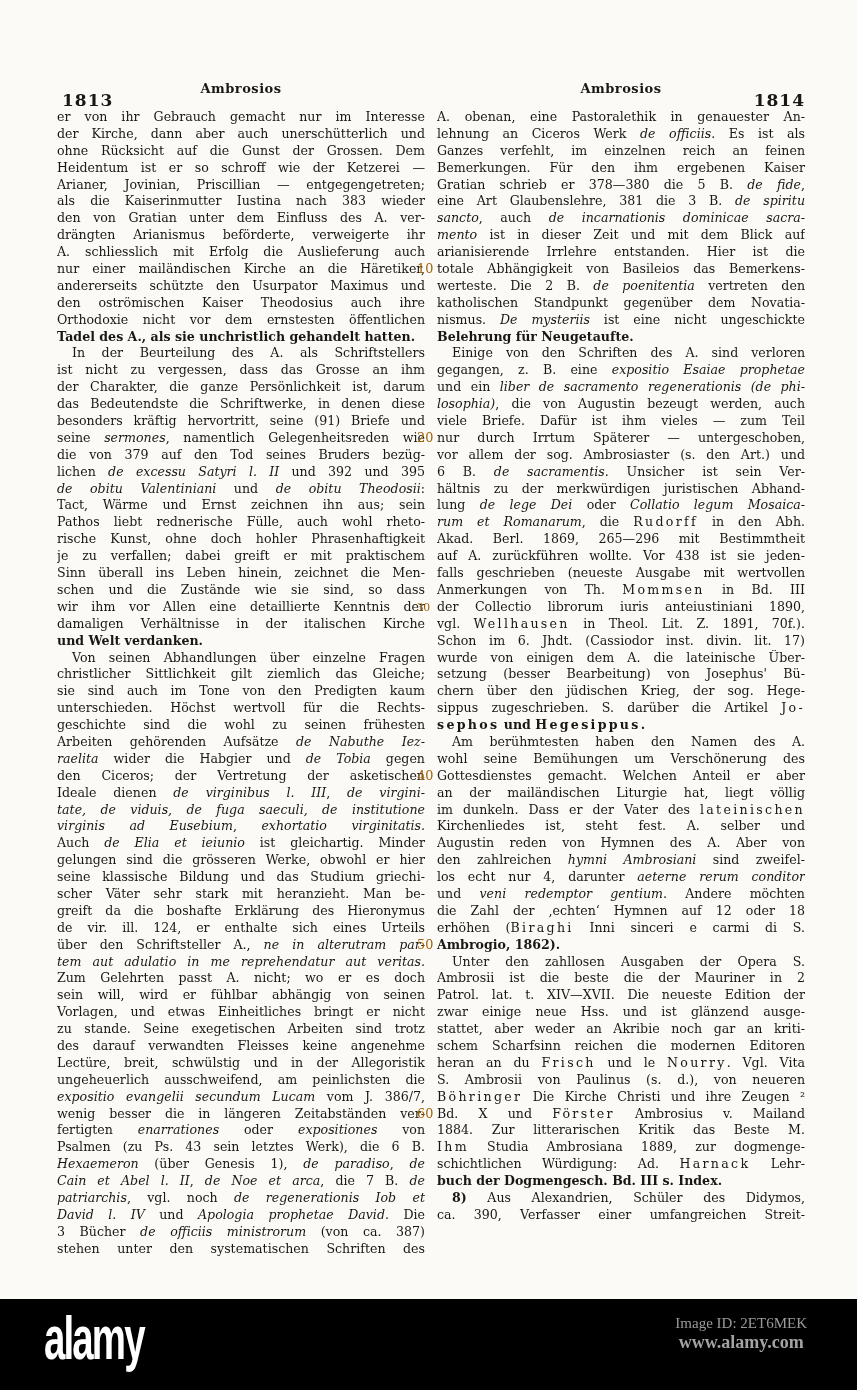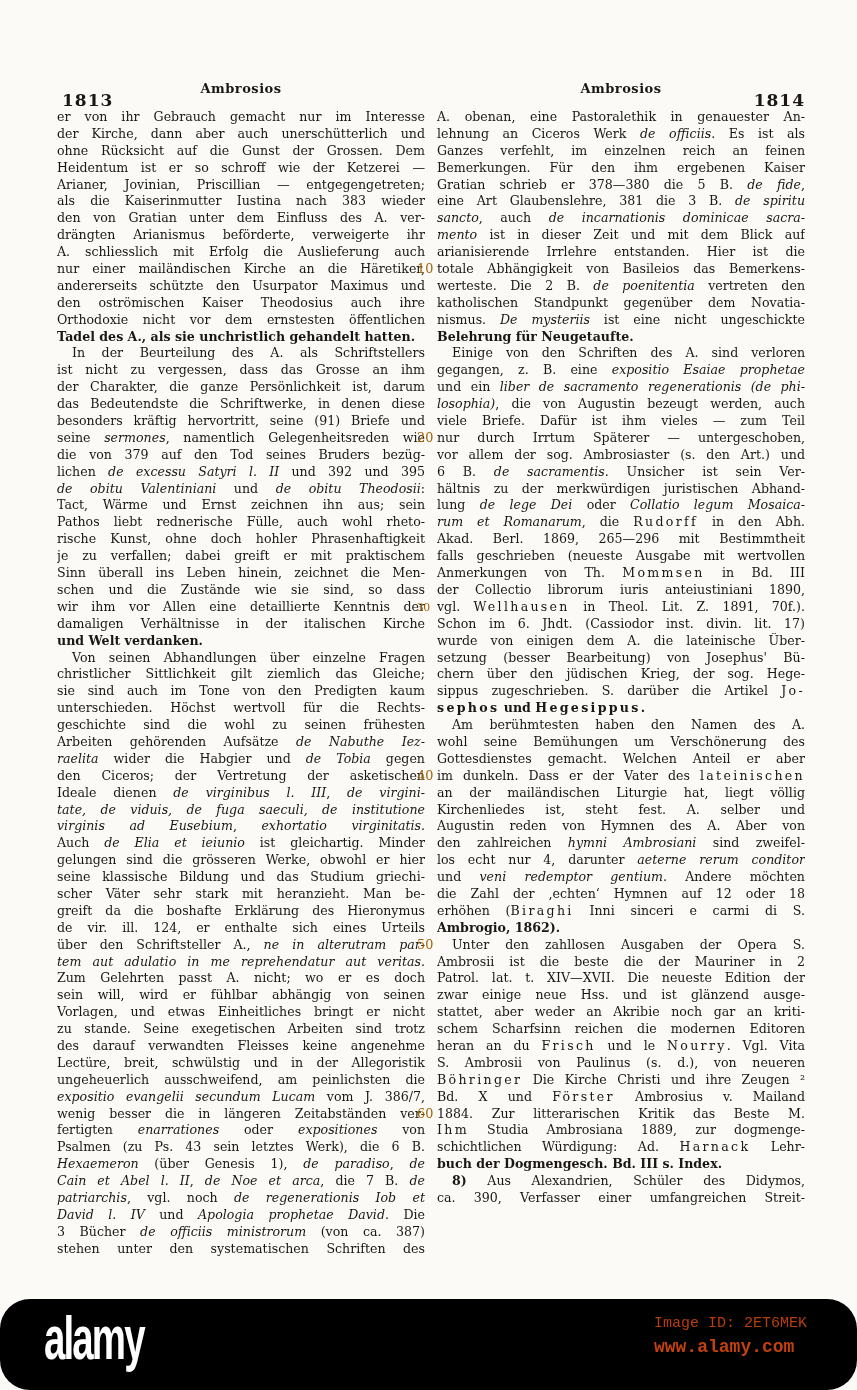--- a/index.html
+++ b/index.html
@@ -19,28 +19,28 @@
   .tline{height:16.9px;line-height:16.9px;font-size:12.6px;
          text-align:justify;text-align-last:justify;overflow:hidden;white-space:normal;}
   .tline.end{text-align-last:left;font-weight:bold;}
   .tline.ind{text-indent:15px;}
   .s-i{font-style:italic;margin-top:36px;}
   .s-b{font-weight:bold;}
   .s-sp{letter-spacing:2.3px;}
   .gnum{position:absolute;left:417px;width:24px;font-size:12.8px;line-height:16.9px;
         font-family:"DejaVu Serif", serif;color:#a16207;}
   
-  .wmbar{position:absolute;left:0;top:1299px;width:857px;height:91px;background:#000000;border-radius:30px;}
+  .wmbar{position:absolute;left:0;top:1299px;width:857px;height:91px;background:#000000;}
   .alamy-logo{position:absolute;left:44px;top:8px;color:#ffffff;
               font-family:"Liberation Sans", sans-serif;font-weight:bold;font-size:62px;
               letter-spacing:-3px;transform:scaleX(0.62);transform-origin:left top;line-height:1;}
-  .wmright{position:absolute;right:50px;top:16px;text-align:left;color:#c2410c;
-           font-family:Liberation Mono, monospace;}
+  .wmright{position:absolute;right:50px;top:16px;text-align:center;color:#a3a3a3;
+           font-family:Liberation Serif, serif;}
   .wm-id{font-size:15px;font-weight:normal;opacity:.95;}
-  .wm-url{font-size:18px;font-weight:bold;margin-top:5px;}
+  .wm-url{font-size:18px;font-weight:bold;}
 </style>
 </head>
 <body>
 
 <div class="page">
 
   <div class="pagenum left">1813</div>
   <div class="runhead left">Ambrosios</div>
   <div class="runhead right">Ambrosios</div>
   <div class="pagenum right">1814</div>
@@ -135,35 +135,36 @@
       <div class="tline"><span>und ein </span><span class="s-i">liber de sacramento regenerationis (de phi-</span></div>
       <div class="tline"><span class="s-i">losophia)</span><span>, die von Augustin bezeugt werden, auch</span></div>
       <div class="tline"><span>viele Briefe. Dafür ist ihm vieles — zum Teil</span></div>
       <div class="tline"><span>nur durch Irrtum Späterer — untergeschoben,</span></div>
       <div class="tline"><span>vor allem der sog. Ambrosiaster (s. den Art.) und</span></div>
       <div class="tline"><span>6 B. </span><span class="s-i">de sacramentis</span><span>. Unsicher ist sein Ver-</span></div>
       <div class="tline"><span>hältnis zu der merkwürdigen juristischen Abhand-</span></div>
       <div class="tline"><span>lung </span><span class="s-i">de lege Dei</span><span> oder </span><span class="s-i">Collatio legum Mosaica-</span></div>
       <div class="tline"><span class="s-i">rum et Romanarum</span><span>, die </span><span class="s-sp">Rudorff</span><span> in den Abh.</span></div>
       <div class="tline"><span>Akad. Berl. 1869, 265—296 mit Bestimmtheit</span></div>
+      <div class="tline"><span>auf A. zurückführen wollte. Vor 438 ist sie jeden-</span></div>
       <div class="tline"><span>falls geschrieben (neueste Ausgabe mit wertvollen</span></div>
       <div class="tline"><span>Anmerkungen von Th. </span><span class="s-sp">Mommsen</span><span> in Bd. III</span></div>
       <div class="tline"><span>der Collectio librorum iuris anteiustiniani 1890,</span></div>
       <div class="tline"><span>vgl. </span><span class="s-sp">Wellhausen</span><span> in Theol. Lit. Z. 1891, 70f.).</span></div>
       <div class="tline"><span>Schon im 6. Jhdt. (Cassiodor inst. divin. lit. 17)</span></div>
       <div class="tline"><span>wurde von einigen dem A. die lateinische Über-</span></div>
       <div class="tline"><span>setzung (besser Bearbeitung) von Josephus' Bü-</span></div>
       <div class="tline"><span>chern über den jüdischen Krieg, der sog. Hege-</span></div>
       <div class="tline"><span>sippus zugeschrieben. S. darüber die Artikel </span><span class="s-sp">Jo-</span></div>
       <div class="tline end"><span class="s-sp">sephos</span><span> und </span><span class="s-sp">Hegesippus</span><span>.</span></div>
       <div class="tline ind"><span>Am berühmtesten haben den Namen des A.</span></div>
       <div class="tline"><span>wohl seine Bemühungen um Verschönerung des</span></div>
       <div class="tline"><span>Gottesdienstes gemacht. Welchen Anteil er aber</span></div>
+      <div class="tline"><span>an der mailändischen Liturgie hat, liegt völlig</span></div>
       <div class="tline"><span>im dunkeln. Dass er der Vater des </span><span class="s-sp">lateinischen</span></div>
-      <div class="tline"><span>an der mailändischen Liturgie hat, liegt völlig</span></div>
       <div class="tline"><span>Kirchenliedes ist, steht fest. A. selber und</span></div>
       <div class="tline"><span>Augustin reden von Hymnen des A. Aber von</span></div>
       <div class="tline"><span>den zahlreichen </span><span class="s-i">hymni Ambrosiani</span><span> sind zweifel-</span></div>
       <div class="tline"><span>los echt nur 4, darunter </span><span class="s-i">aeterne rerum conditor</span></div>
       <div class="tline"><span>und </span><span class="s-i">veni redemptor gentium</span><span>. Andere möchten</span></div>
       <div class="tline"><span>die Zahl der ‚echten‘ Hymnen auf 12 oder 18</span></div>
       <div class="tline"><span>erhöhen (</span><span class="s-sp">Biraghi</span><span> Inni sinceri e carmi di S.</span></div>
       <div class="tline end"><span>Ambrogio, 1862).</span></div>
       <div class="tline ind"><span>Unter den zahllosen Ausgaben der Opera S.</span></div>
       <div class="tline"><span>Ambrosii ist die beste die der Mauriner in 2</span></div>

